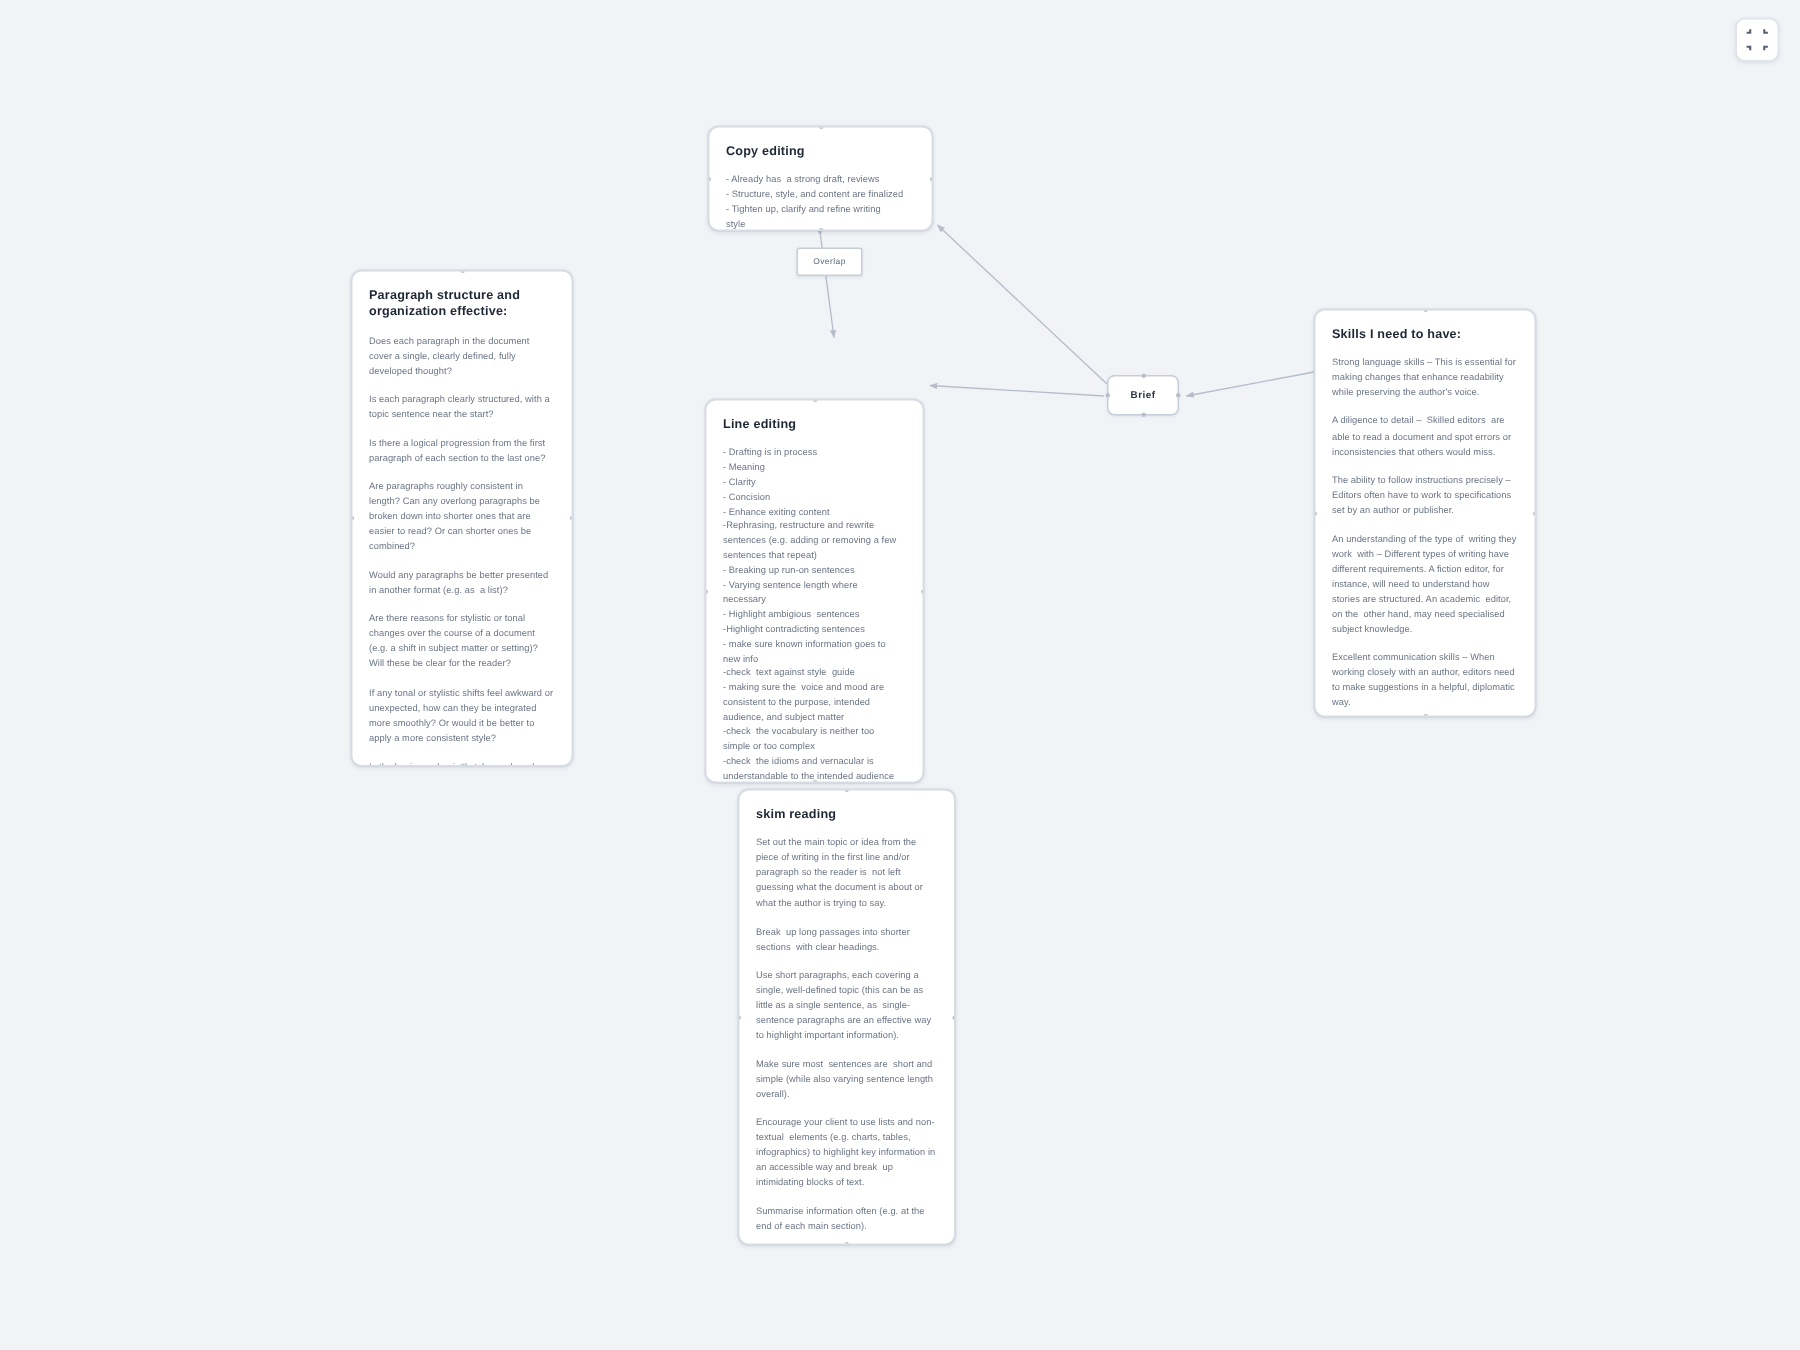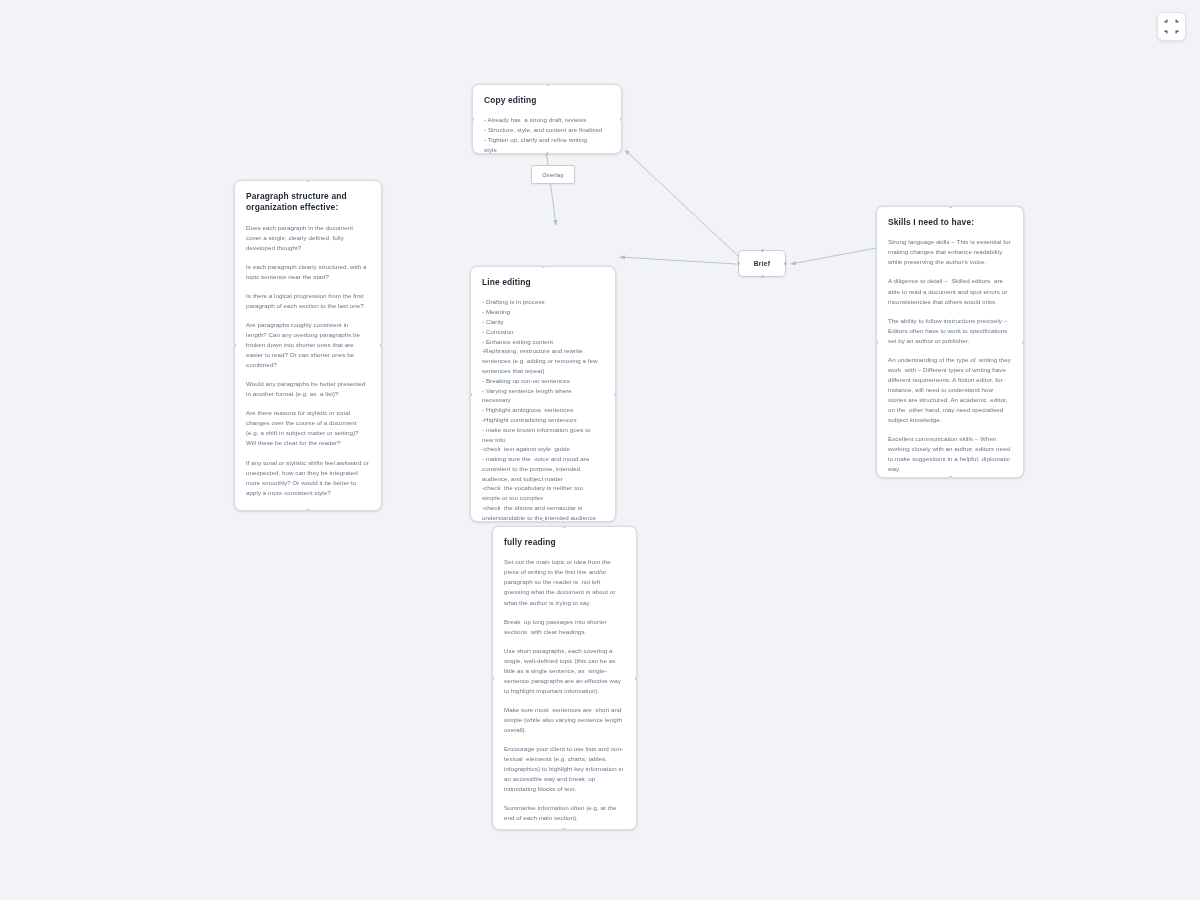--- a/index.html
+++ b/index.html
@@ -233,21 +233,21 @@
     <div class="handle h-right"></div>
     <h3 class="node-title">Skills I need to have:</h3>
     <div class="node-body para-list"><p>Strong language skills – This is essential for making changes that enhance readability while preserving the author's voice.</p><p>A diligence to detail –  Skilled editors  are able to read a document and spot errors or inconsistencies that others would miss.</p><p>The ability to follow instructions precisely – Editors often have to work to specifications  set by an author or publisher.</p><p>An understanding of the type of  writing they work  with – Different types of writing have different requirements. A fiction editor, for instance, will need to understand how stories are structured. An academic  editor, on the  other hand, may need specialised subject knowledge.</p><p>Excellent communication skills – When working closely with an author, editors need to make suggestions in a helpful, diplomatic way.</p></div>
   </div>
 
   <div class="node-card" id="node-skim-reading">
     <div class="handle h-top"></div>
     <div class="handle h-bottom"></div>
     <div class="handle h-left"></div>
     <div class="handle h-right"></div>
-    <h3 class="node-title">fully reading</h3>
+    <h3 class="node-title">skim reading</h3>
     <div class="node-body para-list"><p>Set out the main topic or idea from the piece of writing in the first line and/or paragraph so the reader is  not left guessing what the document is about or what the author is trying to say.</p><p>Break  up long passages into shorter sections  with clear headings.</p><p>Use short paragraphs, each covering a single, well-defined topic (this can be as little as a single sentence, as  single-sentence paragraphs are an effective way to highlight important information).</p><p>Make sure most  sentences are  short and simple (while also varying sentence length overall).</p><p>Encourage your client to use lists and non-textual  elements (e.g. charts, tables, infographics) to highlight key information in an accessible way and break  up intimidating blocks of text.</p><p>Summarise information often (e.g. at the end of each main section).</p></div>
   </div>
 
   <div id="fit-view-button">
     <span>
       <svg width="15" height="15" viewBox="0 0 16 16" fill="none" stroke="#55606f" stroke-width="1.5" stroke-linecap="square">
         <path d="M3 1.2 V3 H1.2"></path>
         <path d="M13 1.2 V3 H14.8"></path>
         <path d="M3 14.8 V13 H1.2"></path>
         <path d="M13 14.8 V13 H14.8"></path>

